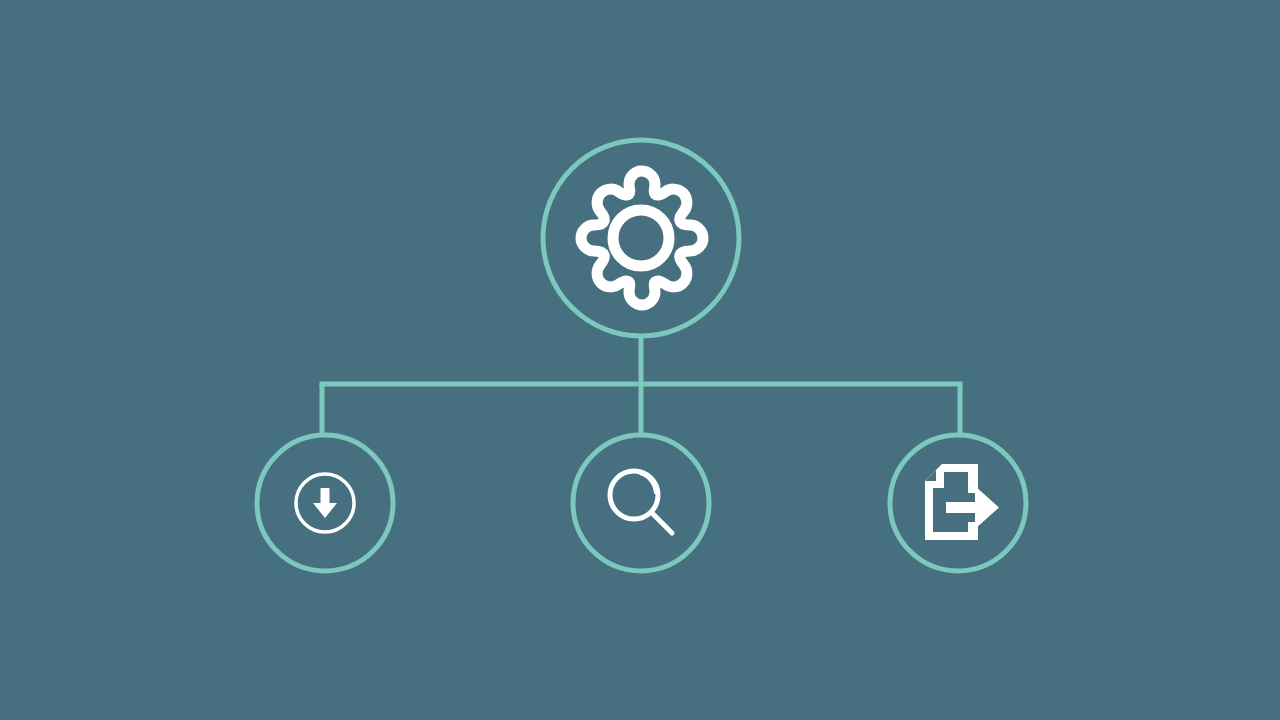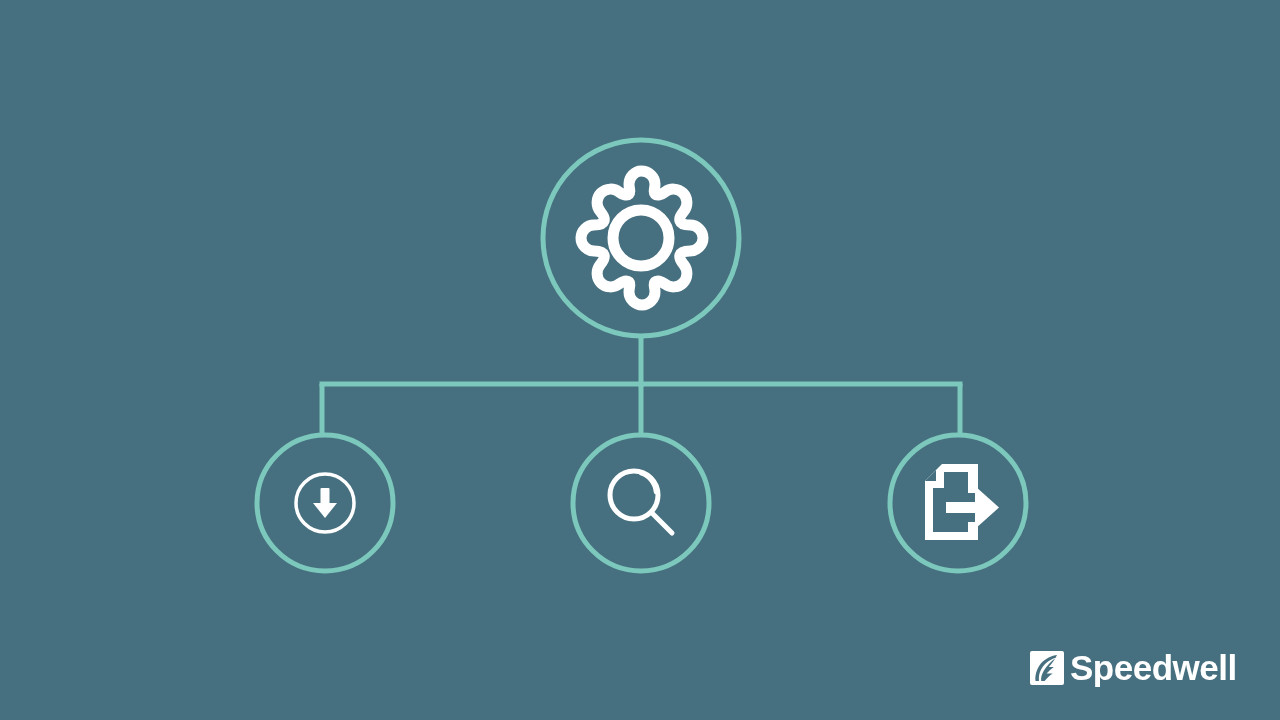--- a/index.html
+++ b/index.html
@@ -163,35 +163,14 @@
 
         <g fill="#ffffff">
           <rect x="-12" y="-1" width="32" height="11"></rect>
           <path d="M 17,-17 L 41,4.5 L 17,26 Z"></path>
         </g>
       </g>
     </g>
 
   </svg>
 
-  <div id="brand">
-    <svg id="brand-mark" viewBox="0 0 34 34" xmlns="http://www.w3.org/2000/svg">
-      <rect x="0" y="0" width="34" height="34" rx="2" fill="#ffffff"></rect>
-
-      <path d="M 27,4
-               C 19,5 11,10 7.5,18
-               C 5.5,22.5 5,26.5 5.5,30
-               L 9,30
-               C 8.6,26.5 9,23 10.6,19.6
-               C 13.6,13.2 19.6,8.6 26.4,6.6
-               C 21.4,10.2 16.8,14.6 13.8,19.8
-               C 11.6,23.6 10.8,26.8 11.2,30
-               L 14.6,30
-               C 16.8,27 19.6,24.4 22.8,22.4
-               L 16.6,22.4
-               C 18.8,20 21.2,17.8 23.8,16
-               L 18.8,16
-               C 22,12.4 25,8.2 27,4 Z" fill="#46707f"></path>
-    </svg>
-    <span id="brand-text">Speedwell</span>
-  </div>
 
 </div>
 
 </body></html>

